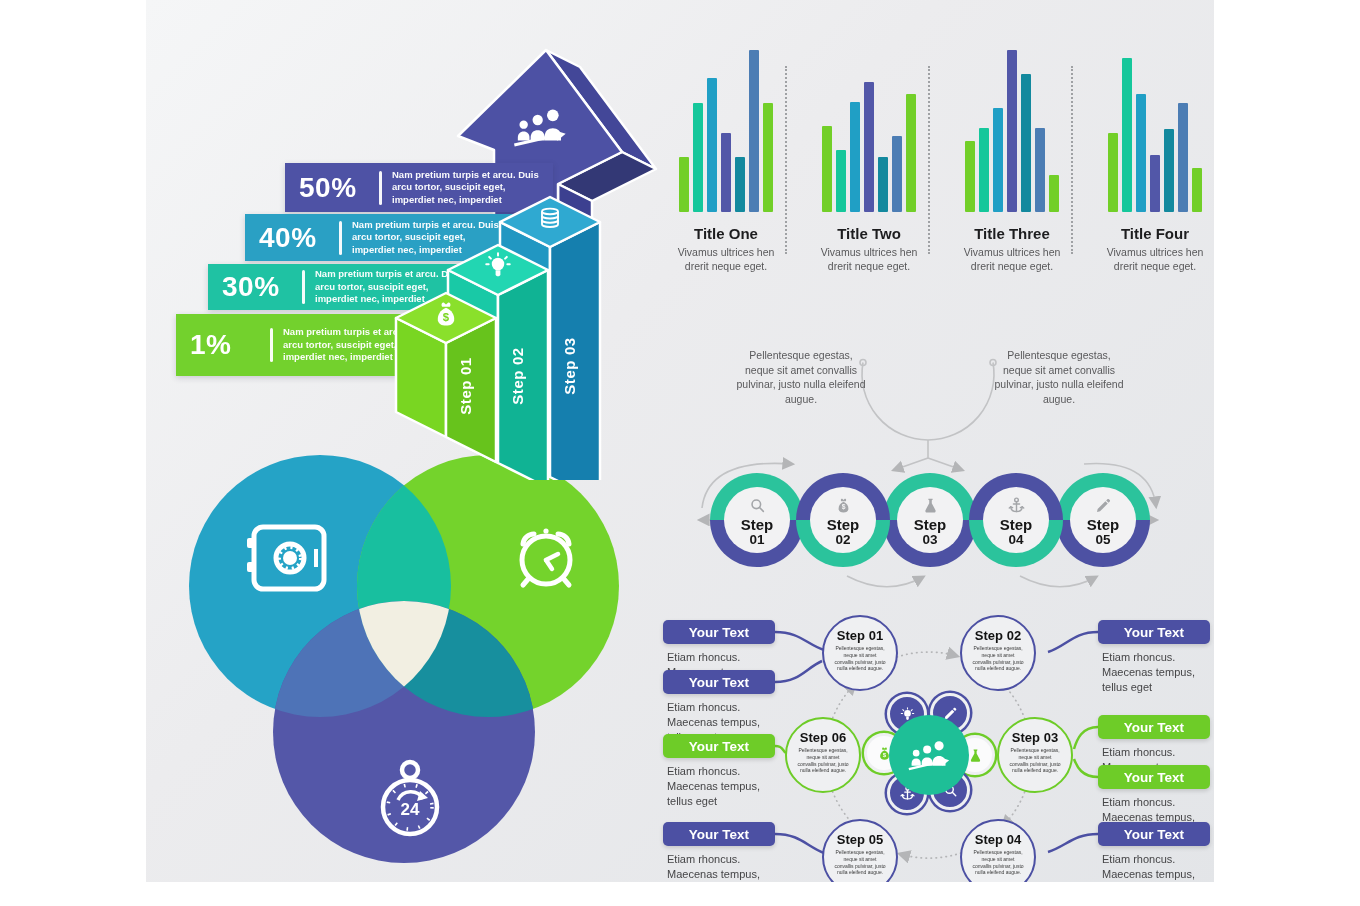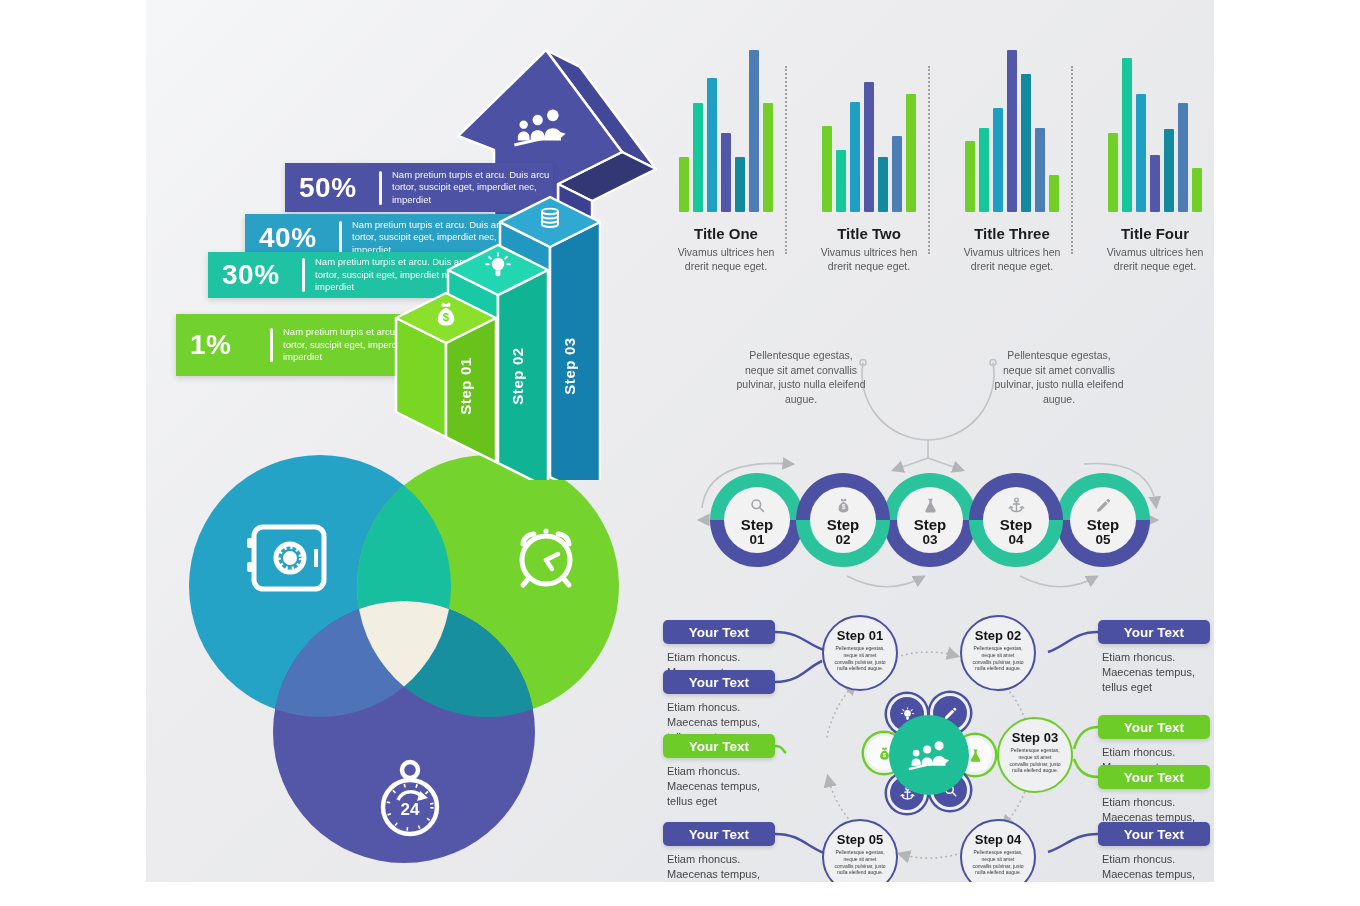--- a/index.html
+++ b/index.html
@@ -6,21 +6,21 @@
   body{font-family:"Liberation Sans","DejaVu Sans",sans-serif;}
   .page{position:relative;width:1360px;height:882px;background:#fff;overflow:hidden;}
   .canvas{position:absolute;left:146px;top:0;width:1068px;height:906px;
     background:linear-gradient(135deg,#f5f6f7 0%,#ececee 40%,#e3e5e8 100%);}
 
   
   .band{position:absolute;display:flex;align-items:center;color:#fff;
     box-shadow:0 2px 6px rgba(40,40,60,.18);z-index:2;padding-left:14px;box-sizing:border-box;}
   .band .pct{font-size:28px;font-weight:800;width:78px;letter-spacing:.5px;}
   .band .sep{width:3px;height:34px;background:#fff;opacity:.95;margin:0 10px 0 2px;border-radius:2px;flex:none;}
-  .band .btxt{font-size:9.5px;line-height:1.32;font-weight:400;opacity:.97;width:158px;}
+  .band .btxt{font-size:9.5px;line-height:1.32;font-weight:700;opacity:.97;width:158px;}
   .steps-svg{position:absolute;left:242px;top:40px;z-index:3;}
   .arrow-svg{position:absolute;left:242px;top:40px;z-index:1;}
   .face-label{font-size:15px;font-weight:700;fill:#fff;letter-spacing:.6px;}
 
   
   .chartrow{position:absolute;left:510px;top:30px;width:560px;height:250px;z-index:2;}
   .chart{position:absolute;top:0;width:124px;text-align:center;}
   .plot{height:162px;display:flex;align-items:flex-end;justify-content:center;gap:4px;margin-top:20px;}
   .bar{width:10px;border-radius:1px;}
   .ctitle{font-size:15px;font-weight:700;color:#1d1d1f;margin-top:13px;}
@@ -153,21 +153,21 @@
     <div class="band" style="left:139px;top:163px;width:268px;height:49px;background:#4e52a5;">
       <div class="pct">50%</div>
       <div class="sep"></div>
       <div class="btxt">Nam pretium turpis et arcu. Duis arcu tortor, suscipit eget, imperdiet nec, imperdiet</div>
     </div>
     <div class="band" style="left:99px;top:214px;width:272px;height:47px;background:#2aa0c4;">
       <div class="pct">40%</div>
       <div class="sep"></div>
       <div class="btxt">Nam pretium turpis et arcu. Duis arcu tortor, suscipit eget, imperdiet nec, imperdiet</div>
     </div>
-    <div class="band" style="left:62px;top:252px;width:272px;height:46px;background:#1fc2a3;">
+    <div class="band" style="left:62px;top:264px;width:272px;height:46px;background:#1fc2a3;">
       <div class="pct">30%</div>
       <div class="sep"></div>
       <div class="btxt">Nam pretium turpis et arcu. Duis arcu tortor, suscipit eget, imperdiet nec, imperdiet</div>
     </div>
     <div class="band" style="left:30px;top:314px;width:272px;height:62px;background:#73d12d;">
       <div class="pct">1%</div>
       <div class="sep"></div>
       <div class="btxt">Nam pretium turpis et arcu. Duis arcu tortor, suscipit eget, imperdiet nec, imperdiet</div>
     </div>
 
@@ -401,20 +401,24 @@
       <div class="tiny">Pellentesque egestas, neque sit amet convallis pulvinar, justo nulla eleifend augue.</div>
     </div>
     <div class="bigc pb" style="left:814px;top:819px;">
       <div class="bt"><span>Step</span> <b>04</b></div>
       <div class="tiny">Pellentesque egestas, neque sit amet convallis pulvinar, justo nulla eleifend augue.</div>
     </div>
     <div class="bigc pb" style="left:676px;top:819px;">
       <div class="bt"><span>Step</span> <b>05</b></div>
       <div class="tiny">Pellentesque egestas, neque sit amet convallis pulvinar, justo nulla eleifend augue.</div>
     </div>
+    <div class="bigc gb" style="left:639px;top:717px;">
+      <div class="bt"><span>Step</span> <b>06</b></div>
+      <div class="tiny">Pellentesque egestas, neque sit amet convallis pulvinar, justo nulla eleifend augue.</div>
+    </div>
 
     <div class="ctr">
       <svg style="width:44px;height:36px;color:#fff;">
           <use href="#i-people" width="44" height="36"></use>
         </svg>
     </div>
     <div class="sat p" style="left:741px;top:694px;">
         <svg>
           <use href="#i-bulb" width="17" height="17"></use>
         </svg>

